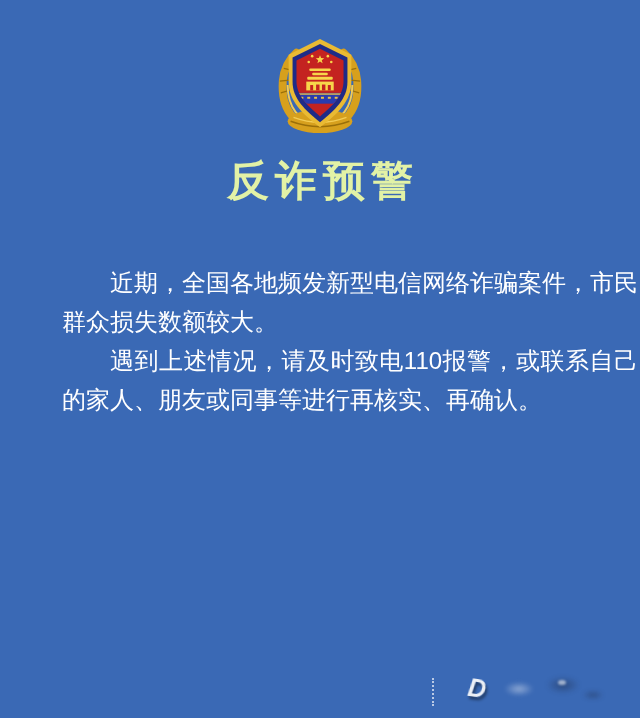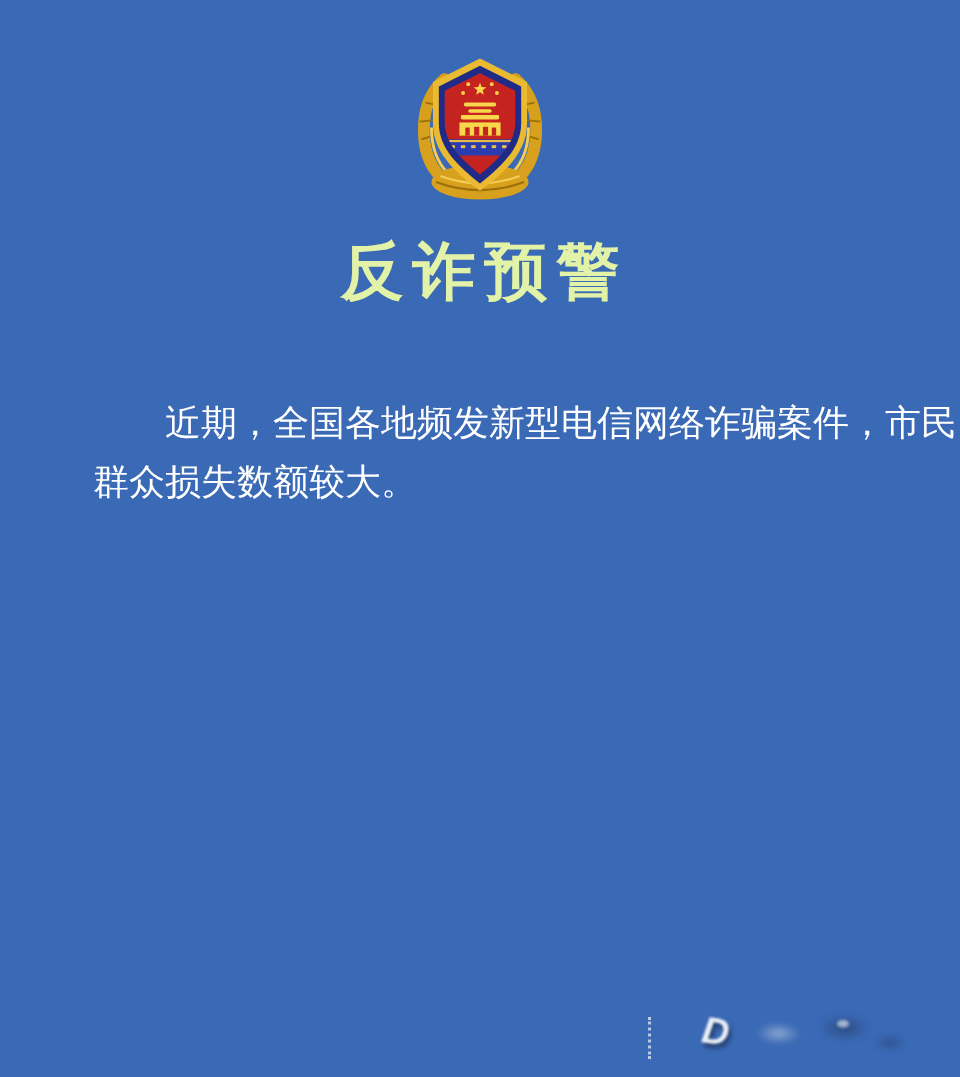--- a/index.html
+++ b/index.html
@@ -164,20 +164,21 @@
             <rect x="65" y="62" width="3" height="2"></rect>
         </g>
       </g>
     </svg>
   </div>
 
   <div class="title">反诈预警</div>
 
   <div class="content">
     <p>近期，全国各地频发新型电信网络诈骗案件，市民群众损失数额较大。</p>
+    <p>遇到上述情况，请及时致电110报警，或联系自己的家人、朋友或同事等进行再核实、再确认。</p>
   </div>
 
   <div class="watermark">
     <span class="wm-dots"></span>
     <span class="wm-glyph">D</span>
     <span class="wm-blob1"></span>
     <span class="wm-blob2"></span>
     <span class="wm-spark"></span>
     <span class="wm-blob3"></span>
   </div>

